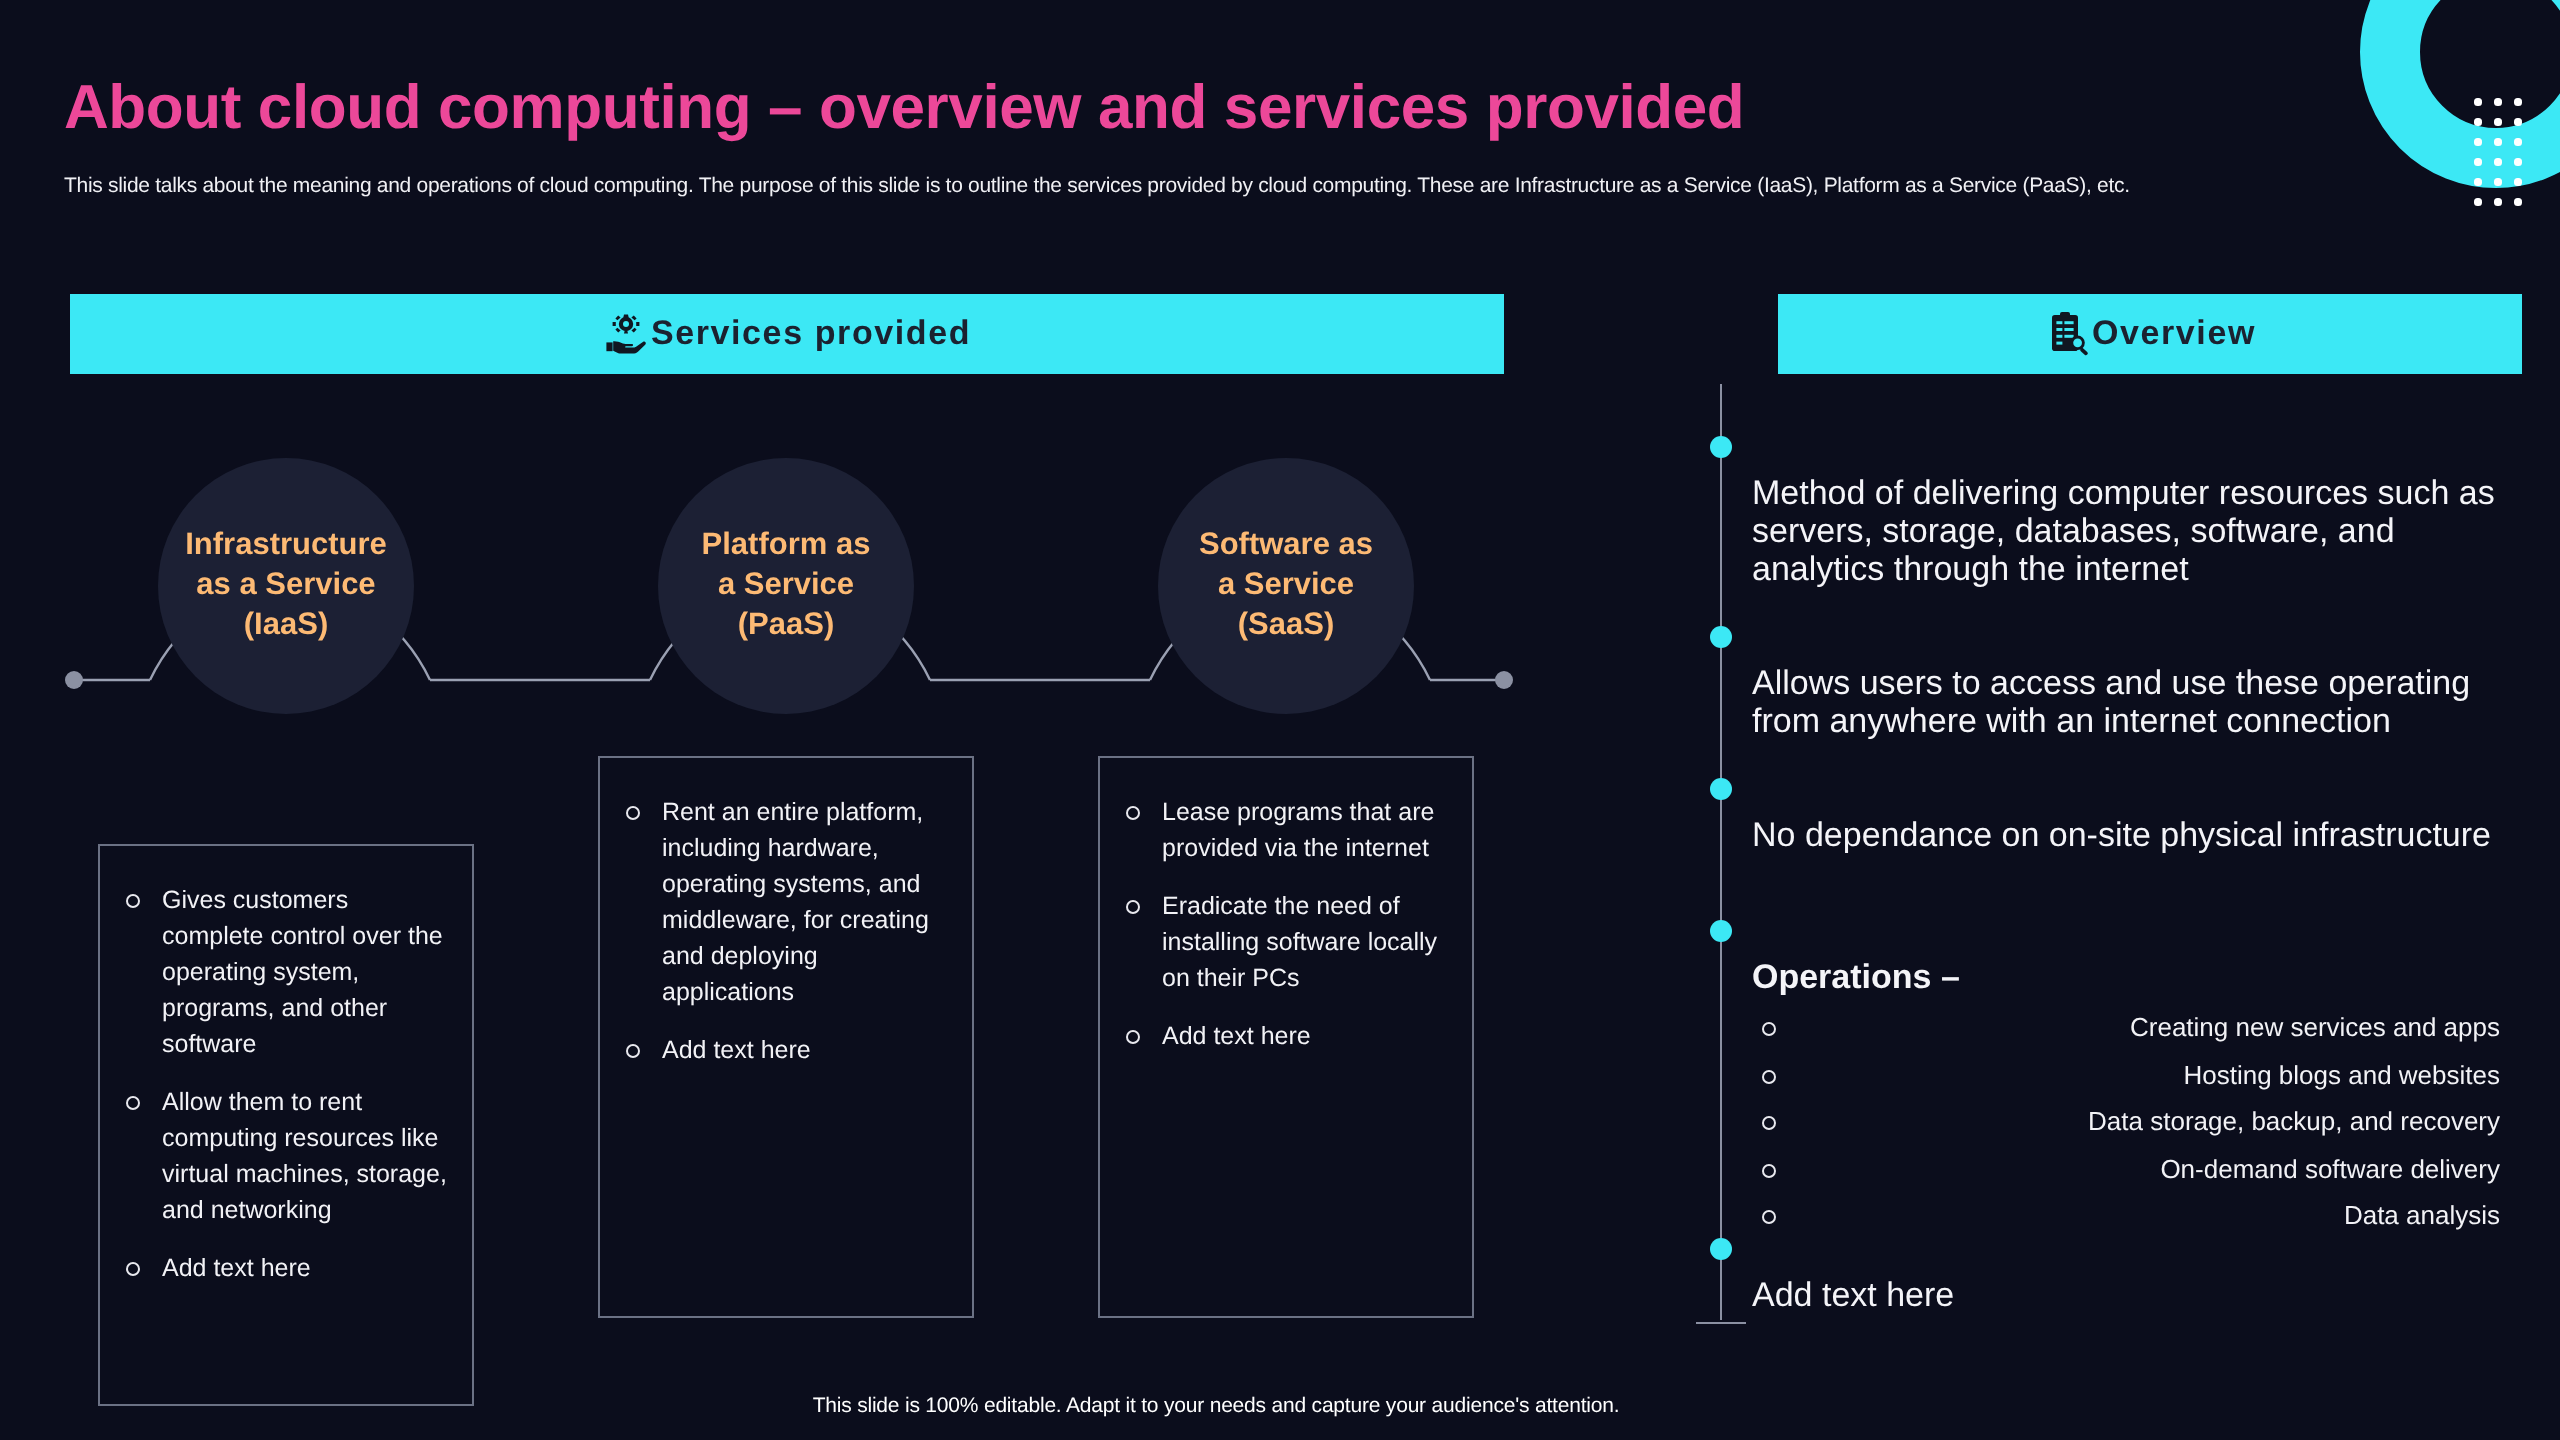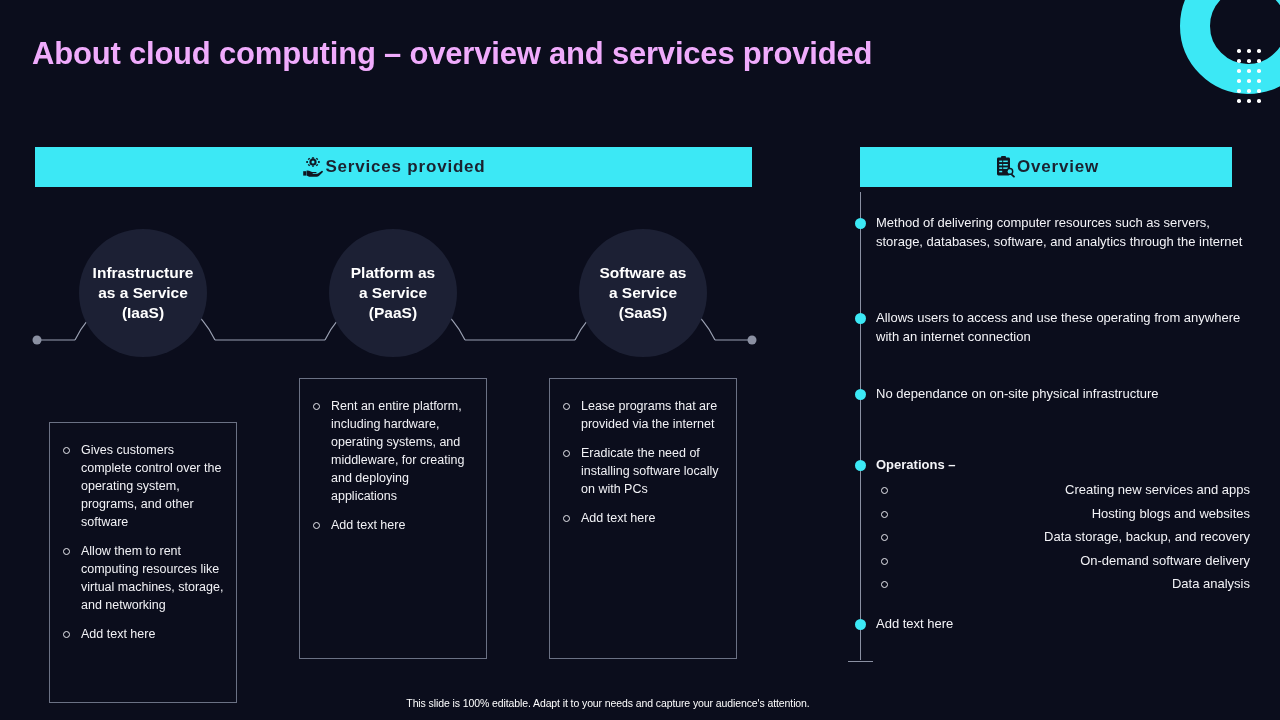--- a/index.html
+++ b/index.html
@@ -52,21 +52,21 @@
     margin: 3px;
   }
 
   
   #page-title {
     position: absolute;
     left: 32px; top: 36px;
     font-size: 31px;
     font-weight: bold;
     letter-spacing: -0.2px;
-    color: #f0abfc;
+    color: #ec4899;
     white-space: nowrap;
   }
   #page-subtitle {
     position: absolute;
     left: 32px; top: 86px;
     width: 1160px;
     font-size: 10.5px;
     line-height: 15px;
     color: #f0f0f4;
     letter-spacing: -0.15px;
@@ -83,21 +83,21 @@
   }
   .section-bar .bar-title {
     font-size: 17px;
     font-weight: bold;
     color: #1b2230;
     letter-spacing: 0.8px;
   }
   .bar-icon { display: flex; align-items: center; }
 
   #bar-services { left: 35px; top: 147px; width: 717px; }
-  #bar-overview { left: 860px; top: 147px; width: 372px; }
+  #bar-overview { left: 889px; top: 147px; width: 372px; }
 
   
   #arc-layer {
     position: absolute;
     left: 0; top: 195px;
     width: 780px; height: 160px;
     pointer-events: none;
   }
   .node-circle {
     position: absolute;
@@ -106,21 +106,21 @@
     background: #1c2034;
     display: flex;
     align-items: center;
     justify-content: center;
     text-align: center;
   }
   .node-circle span {
     font-size: 15.5px;
     font-weight: bold;
     line-height: 20px;
-    color: #ffffff;
+    color: #fdba74;
   }
   #circle-iaas { left: 79px;  top: 229px; }
   #circle-paas { left: 329px; top: 229px; }
   #circle-saas { left: 579px; top: 229px; }
 
   
   .detail-box {
     position: absolute;
     top: 378px;
     width: 188px;
@@ -175,23 +175,24 @@
     padding-left: 36px;
   }
   .ov-item .dot {
     position: absolute;
     left: 15px; top: 5px;
     width: 11px; height: 11px;
     border-radius: 50%;
     background: #3ce8f5;
   }
   .ov-text {
-    font-size: 13px;
+    font-size: 17px;
     line-height: 19px;
     color: #f4f4f8;
+    margin-top: 24px;
   }
   .ov-text.bold { font-weight: bold; }
   .ov-sub { list-style: none; margin-top: 4px; text-align: right; }
   .ov-sub li {
     position: relative;
     padding-left: 23px;
     font-size: 13px;
     line-height: 23.5px;
     color: #f2f2f6;
   }
@@ -245,20 +246,21 @@
         <i></i>
         <i></i>
         <i></i>
         <i></i>
         <i></i>
         <i></i>
       </div>
   </div>
 
   <div id="page-title">About cloud computing – overview and services provided</div>
+  <div id="page-subtitle">This slide talks about the meaning and operations of cloud computing. The purpose of this slide is to outline the services provided by cloud computing. These are Infrastructure as a Service (IaaS), Platform as a Service (PaaS), etc.</div>
 
   <div class="section-bar" id="bar-services">
     <span class="bar-icon">
       <svg width="24" height="24" viewBox="0 0 24 24" aria-hidden="true">
         <g fill="#101722">
           <circle cx="12" cy="7" r="3.6"></circle>
           <circle cx="12" cy="7" r="1.5" fill="#3ce8f5"></circle>
           <path d="M11 2.3h2l.35 1.5h-2.7zM11 11.7h2l-.35-1.5h-1.3zM6.7 4.2l1.4-1.4 1.2 1-1.6 1.3zM17.3 4.2l-1.4-1.4-1.2 1 1.6 1.3zM6.7 9.8l1.4 1.4 1.2-1-1.6-1.3zM17.3 9.8l-1.4 1.4-1.2-1 1.6-1.3zM5.3 6h1.6v2H5.3zM17.1 6h1.6v2h-1.6z"></path>
           <path d="M2.2 16.2h3.1v4.4H2.2z"></path>
           <path d="M5.6 15.6c1.6-.1 3 .3 4.2.9.9.45 1.6.5 2.9.5h2.3c.75 0 .75 1.1 0 1.1h-3.1c-.4 0-.4.7 0 .7h3.6c1 0 1.6-.45 2.6-1.15l2.5-1.75c.8-.55 1.8.6 1.1 1.3l-3.6 3.5c-.85.8-1.7 1.05-2.9 1.05H9.4c-1 0-1.5-.2-2.3-.6l-1.5-.75z"></path>
@@ -327,21 +329,21 @@
   </div>
   <div class="detail-box" id="box-paas">
     <ul>
         <li>Rent an entire platform, including hardware, operating systems, and middleware, for creating and deploying applications</li>
         <li>Add text here</li>
       </ul>
   </div>
   <div class="detail-box" id="box-saas">
     <ul>
         <li>Lease programs that are provided via the internet</li>
-        <li>Eradicate the need of installing software locally on with PCs</li>
+        <li>Eradicate the need of installing software locally on their PCs</li>
         <li>Add text here</li>
       </ul>
   </div>
 
   <div id="overview-panel">
     <div id="timeline-line"></div>
     <div id="timeline-foot"></div>
 
     <div class="ov-item" id="ov-0">
       <span class="dot"></span>

